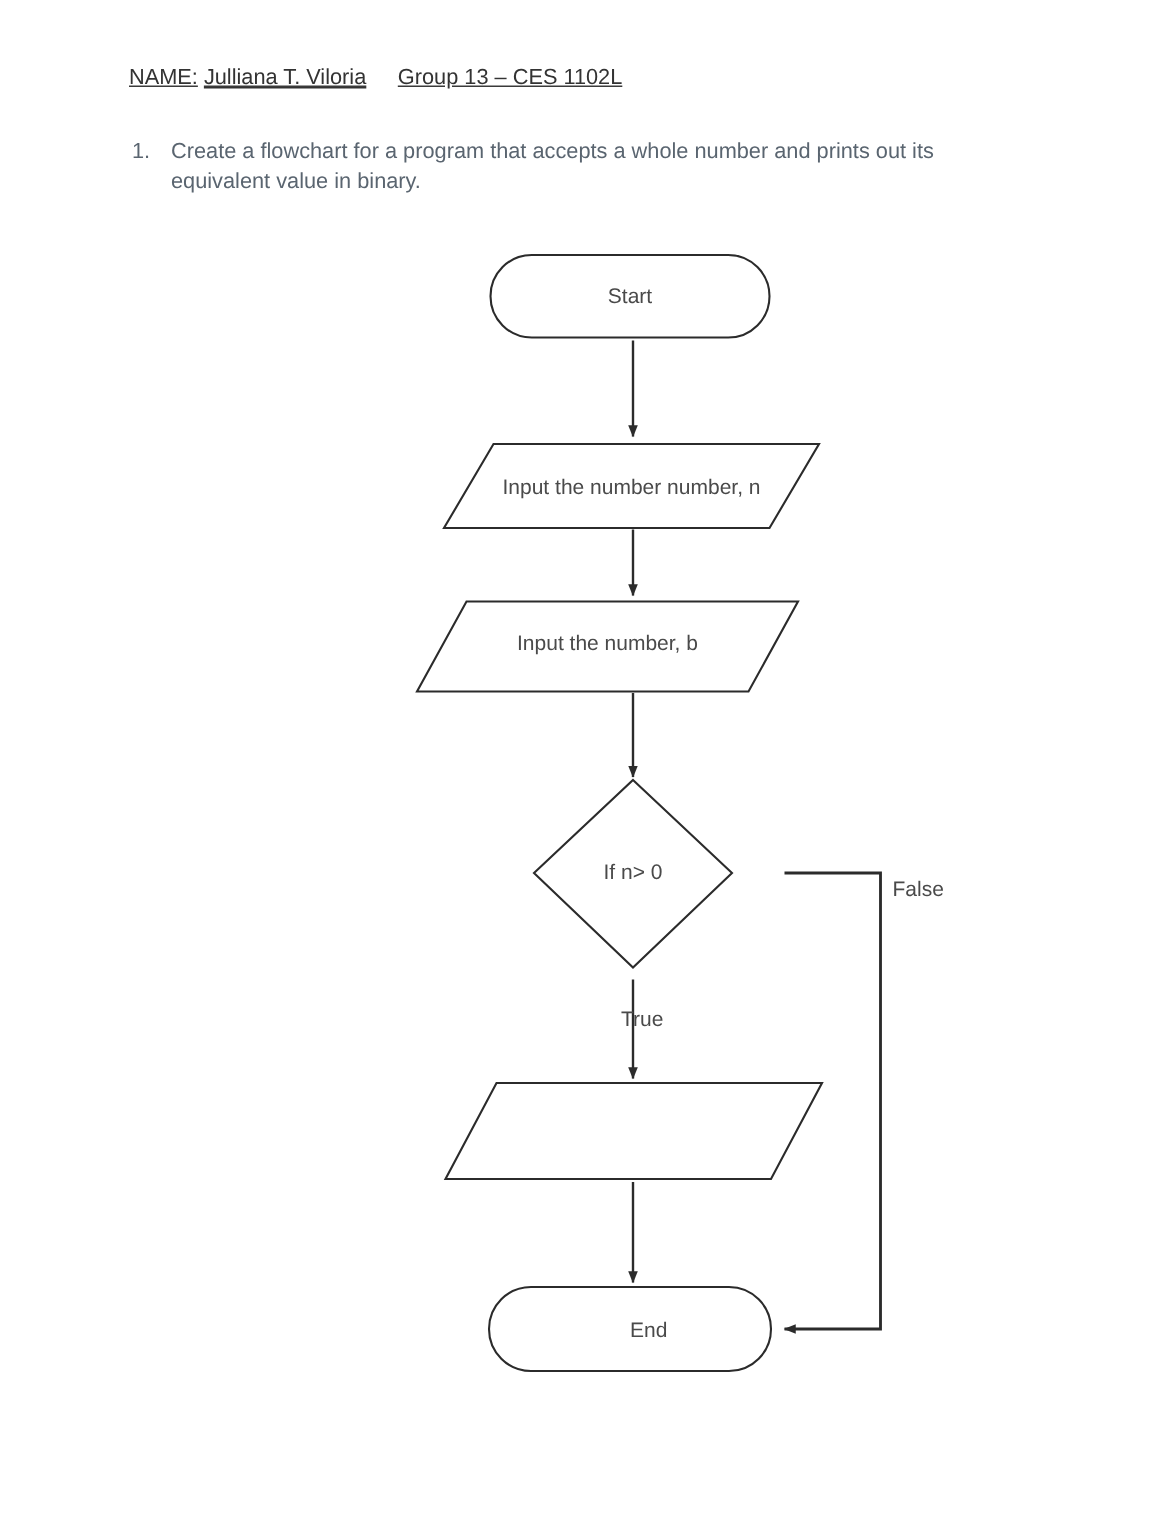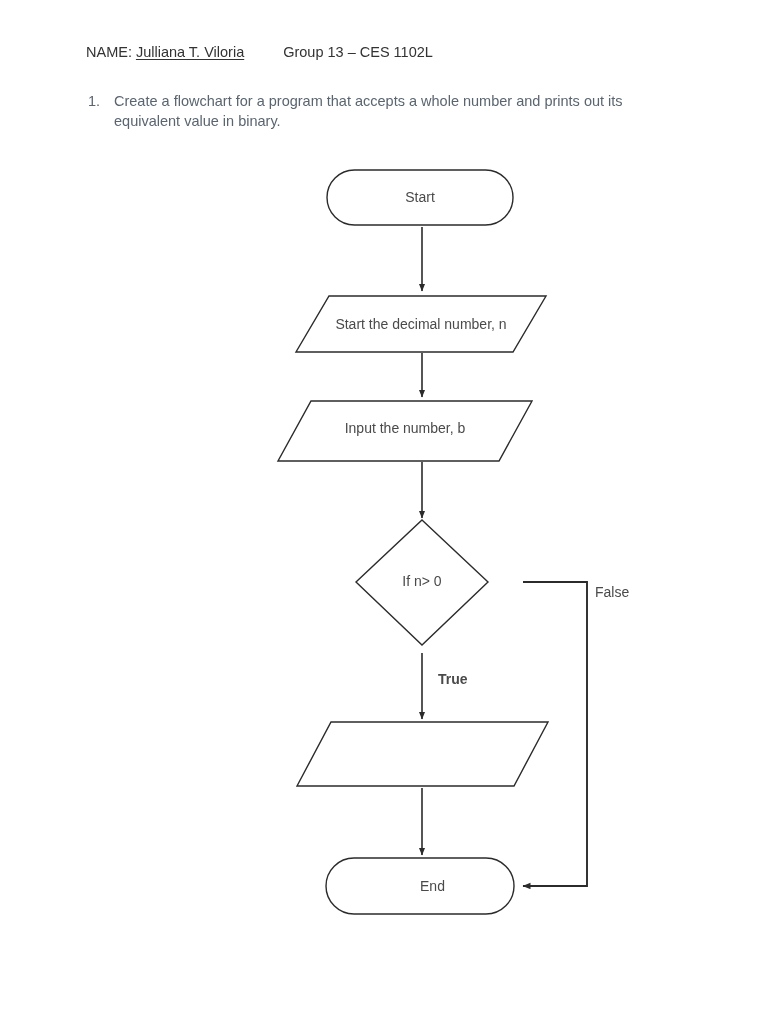--- a/index.html
+++ b/index.html
@@ -15,20 +15,21 @@
     font-family: "Liberation Sans", sans-serif;
     color: #3a3a3a;
   }
 
   
   #header-block {
     position: absolute;
     left: 86px;
     top: 44px;
     width: 620px;
+    text-decoration: underline;
   }
   .hdr-line {
     display: block;
     white-space: pre;
     font-size: 14.5px;
     line-height: 19px;
     color: #333333;
   }
   .hdr-row1 {
     display: flex;
@@ -38,21 +39,21 @@
   .hdr-name {
     font-size: 14.5px;
     color: #333333;
     text-decoration: underline;
     text-underline-offset: 2px;
     margin-left: 4px;
   }
   .hdr-group {
     font-size: 14.5px;
     color: #333333;
-    margin-left: 39px;
+    margin-left: 21px;
   }
 
   
   #instruction-block {
     position: absolute;
     left: 88px;
     top: 91px;
     width: 580px;
     display: flex;
     align-items: flex-start;
@@ -140,26 +141,26 @@
 
     <polygon points="295,722 512,722 478,786 261,786" fill="#ffffff" stroke="#2b2b2b" stroke-width="1.4"></polygon>
 
     <line x1="386" y1="788" x2="386" y2="855" stroke="#2b2b2b" stroke-width="1.6" marker-end="url(#arrowhead)"></line>
 
     <rect x="290" y="858" width="188" height="56" rx="28" ry="28" fill="#ffffff" stroke="#2b2b2b" stroke-width="1.4"></rect>
   </svg>
 
   <div class="node-label" style="left:291px; top:189px; width:186px;">Start</div>
 
-  <div class="node-label" style="left:260px; top:316px; width:250px;">Start the decimal number, n</div>
+  <div class="node-label" style="left:260px; top:316px; width:250px;">Input the number number, n</div>
 
   <div class="node-label" style="left:242px; top:420px; width:254px;">Input the number, b</div>
 
   <div class="node-label" style="left:320px; top:573px; width:132px;">If n&gt; 0</div>
 
 
   <div class="node-label" style="left:290px; top:878px; width:213px;">End</div>
 
-  <div class="edge-label" style="left:402px; top:671px;font-weight:bold;">True</div>
+  <div class="edge-label" style="left:378px; top:671px;">True</div>
 
   <div class="edge-label" style="left:559px; top:584px;">False</div>
 
 </div>
 
 </body></html>

